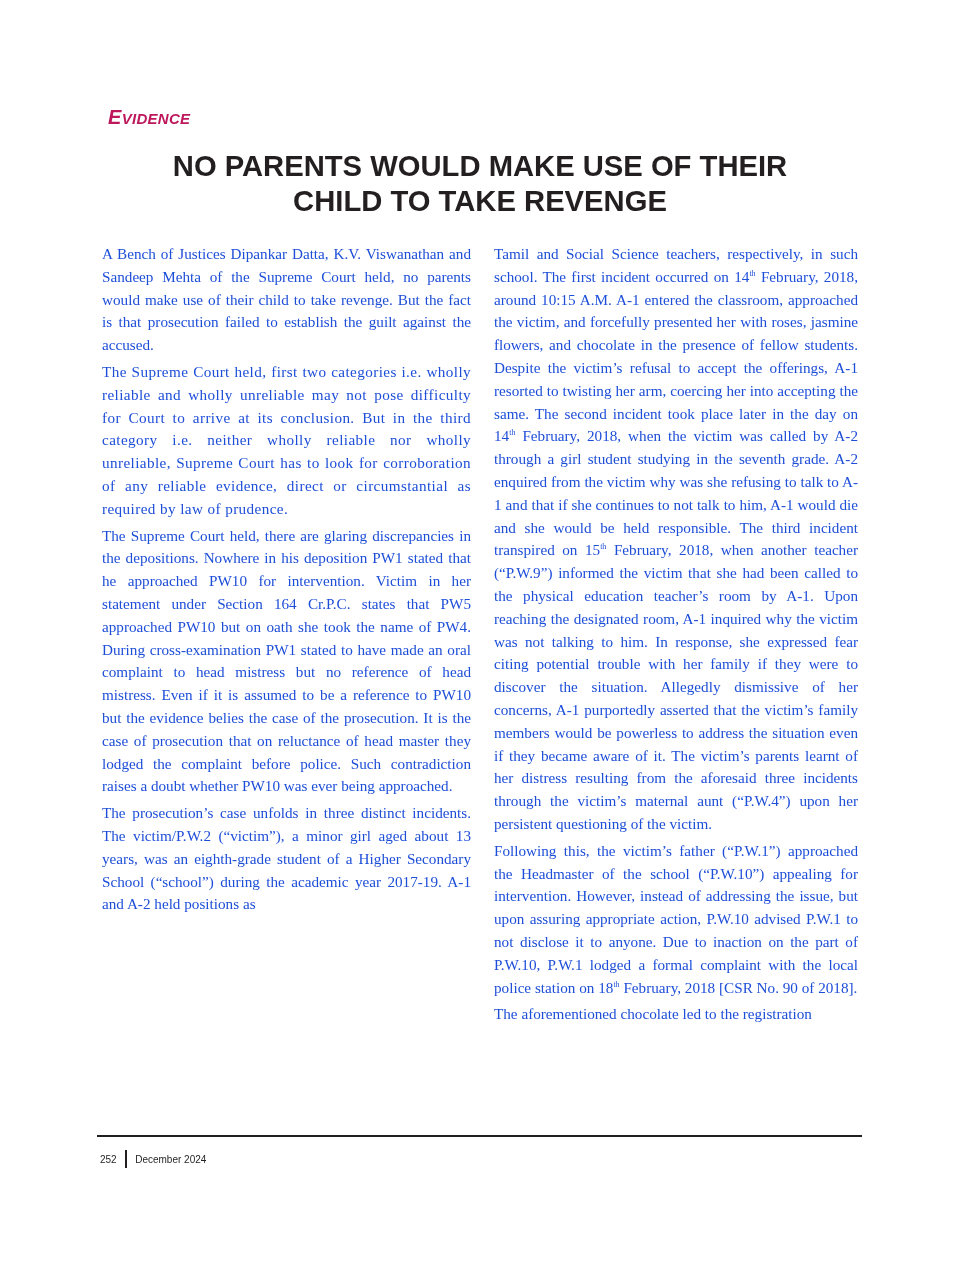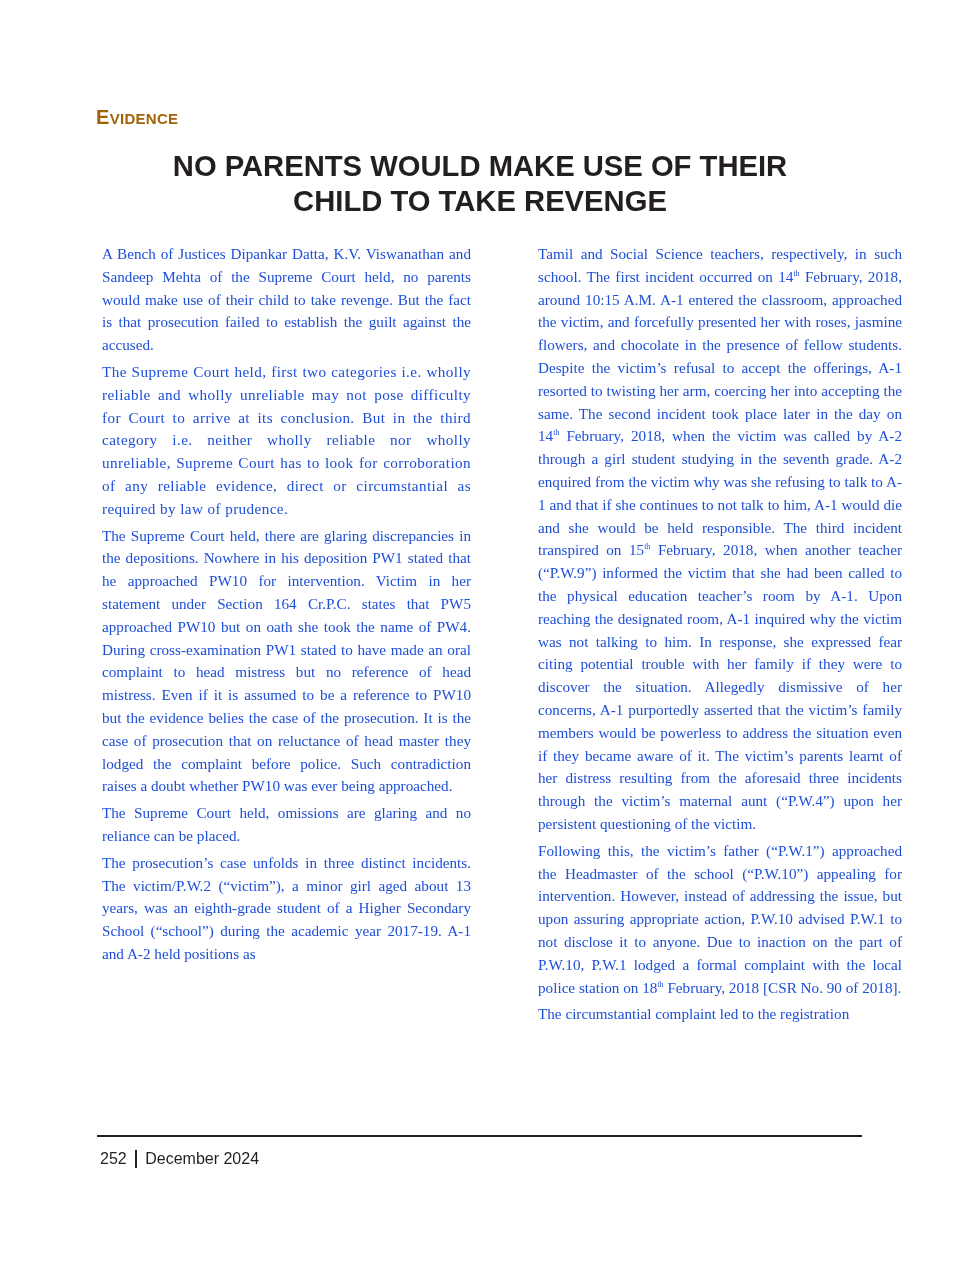--- a/index.html
+++ b/index.html
@@ -1,69 +1,68 @@
 <!DOCTYPE html>
 <html><head>
 <meta charset="utf-8">
 <style>
   html, body { margin: 0; padding: 0; background: #ffffff; }
   body { width: 959px; height: 1280px; position: relative; overflow: hidden; color: #231f20; }
   .section-label {
-    position: absolute; left: 96px; top: 106px;
-    font-family: "Liberation Sans", sans-serif; font-weight: bold;
-    font-size: 20px; letter-spacing: 0.3px; color: #a16207;
+    position: absolute; left: 108px; top: 106px;
+    font-family: "Liberation Sans", sans-serif; font-style: italic; font-weight: bold;
+    font-size: 20px; letter-spacing: 0.3px; color: #be185d;
   }
   .section-label .sc { font-size: 15px; }
   .title {
     position: absolute; left: 100px; width: 760px; top: 148px;
     text-align: center; font-family: "Liberation Sans", sans-serif; font-weight: bold;
     font-size: 29.5px; line-height: 35px; color: #231f20; transform: scaleX(0.99);
   }
   .col {
     position: absolute; top: 243px; width: 369px;
     font-family: Liberation Serif, serif; font-size: 15.2px; line-height: 22.8px;
     text-align: justify; color: #1d4ed8;
   }
   .col-left { left: 102px; }
-  .col-right { left: 494px; width: 364px; margin-left: 44px; }
+  .col-right { left: 494px; width: 364px; }
   .col p { margin: 0 0 4px 0; }
   .col p.mid { letter-spacing: 0.4px; }
   sup { font-size: 8px; line-height: 0; vertical-align: 6px; }
   .rule {
     position: absolute; left: 97px; top: 1135px; width: 765px; height: 2px; background: #231f20;
   }
   .footer {
     position: absolute; left: 100px; top: 1150px;
-    font-family: "Liberation Sans", sans-serif; font-size: 16px; color: #231f20;
+    font-family: "Liberation Sans", sans-serif; font-size: 10px; color: #231f20;
     display: flex; align-items: center;
   }
   .footer .bar { display: inline-block; width: 2.5px; height: 18px; background: #231f20; margin: 0 8px; }
 </style>
 </head>
 <body>
 
 <div class="section-label"><span>E</span><span class="sc">VIDENCE</span></div>
 
 <div class="title">
   <div>NO PARENTS WOULD MAKE USE OF THEIR</div>
   <div>CHILD TO TAKE REVENGE</div>
 </div>
 
 <div class="col col-left">
   <p>A Bench of Justices Dipankar Datta, K.V. Viswanathan and Sandeep Mehta of the Supreme Court held, no parents would make use of their child to take revenge. But the fact is that prosecution failed to establish the guilt against the accused.</p>
   <p class="mid">The Supreme Court held, first two categories i.e. wholly reliable and wholly unreliable may not pose difficulty for Court to arrive at its conclusion. But in the third category i.e. neither wholly reliable nor wholly unreliable, Supreme Court has to look for corroboration of any reliable evidence, direct or circumstantial as required by law of prudence.</p>
   <p>The Supreme Court held, there are glaring discrepancies in the depositions. Nowhere in his deposition PW1 stated that he approached PW10 for intervention. Victim in her statement under Section 164 Cr.P.C. states that PW5 approached PW10 but on oath she took the name of PW4. During cross-examination PW1 stated to have made an oral complaint to head mistress but no reference of head mistress. Even if it is assumed to be a reference to PW10 but the evidence belies the case of the prosecution. It is the case of prosecution that on reluctance of head master they lodged the complaint before police. Such contradiction raises a doubt whether PW10 was ever being approached.</p>
-  <p>The Supreme Court held, omissions are glaring and no reliance can be placed.</p>
   <p>The prosecution’s case unfolds in three distinct incidents. The victim/P.W.2 (“victim”), a minor girl aged about 13 years, was an eighth-grade student of a Higher Secondary School (“school”) during the academic year 2017-19. A-1 and A-2 held positions as</p>
 </div>
 
 <div class="col col-right">
   <p><span>Tamil and Social Science teachers, respectively, in such school. The first incident occurred on 14</span><sup>th</sup><span> February, 2018, around 10:15 A.M. A-1 entered the classroom, approached the victim, and forcefully presented her with roses, jasmine flowers, and chocolate in the presence of fellow students. Despite the victim’s refusal to accept the offerings, A-1 resorted to twisting her arm, coercing her into accepting the same. The second incident took place later in the day on 14</span><sup>th</sup><span> February, 2018, when the victim was called by A-2 through a girl student studying in the seventh grade. A-2 enquired from the victim why was she refusing to talk to A-1 and that if she continues to not talk to him, A-1 would die and she would be held responsible. The third incident transpired on 15</span><sup>th</sup><span> February, 2018, when another teacher (“P.W.9”) informed the victim that she had been called to the physical education teacher’s room by A-1. Upon reaching the designated room, A-1 inquired why the victim was not talking to him. In response, she expressed fear citing potential trouble with her family if they were to discover the situation. Allegedly dismissive of her concerns, A-1 purportedly asserted that the victim’s family members would be powerless to address the situation even if they became aware of it. The victim’s parents learnt of her distress resulting from the aforesaid three incidents through the victim’s maternal aunt (“P.W.4”) upon her persistent questioning of the victim.</span></p>
   <p><span>Following this, the victim’s father (“P.W.1”) approached the Headmaster of the school (“P.W.10”) appealing for intervention. However, instead of addressing the issue, but upon assuring appropriate action, P.W.10 advised P.W.1 to not disclose it to anyone. Due to inaction on the part of P.W.10, P.W.1 lodged a formal complaint with the local police station on 18</span><sup>th</sup><span> February, 2018 [CSR No. 90 of 2018].</span></p>
-  <p>The circumstantial complaint led to the registration</p>
+  <p>The aforementioned chocolate led to the registration</p>
 </div>
 
 <div class="rule"></div>
 
 <div class="footer">
   <span>252</span>
   <span class="bar"></span>
   <span>December 2024</span>
 </div>
 

